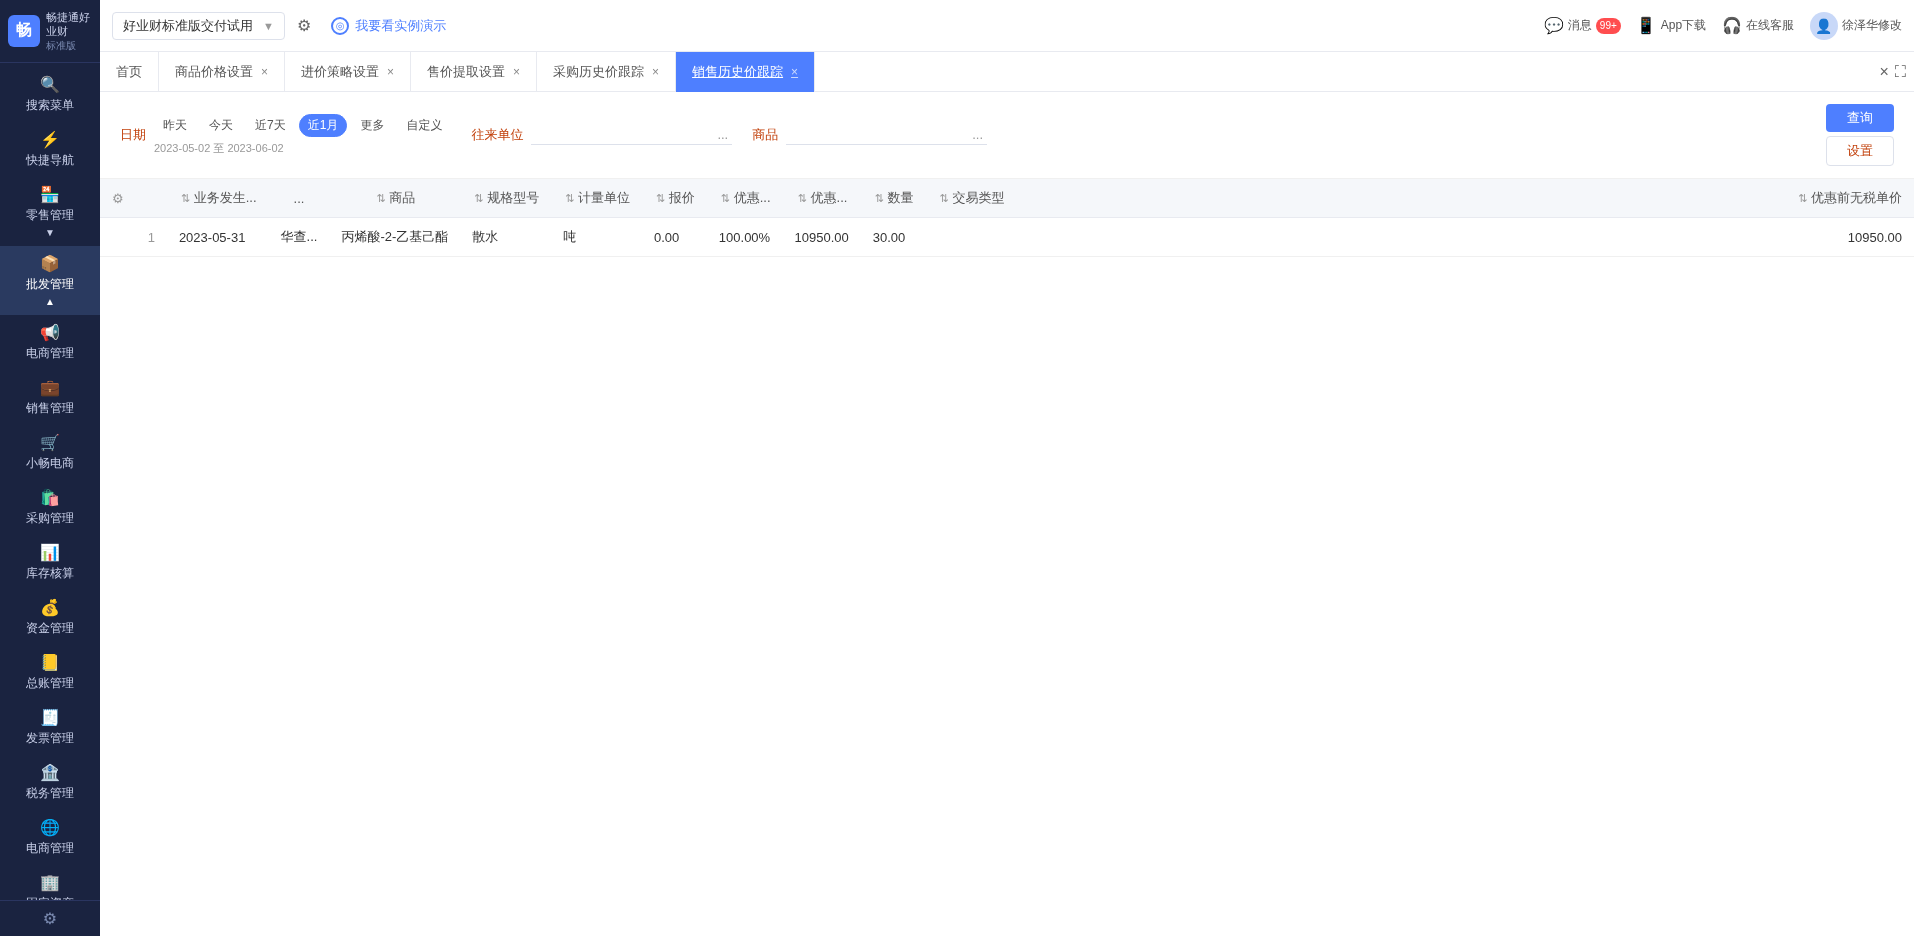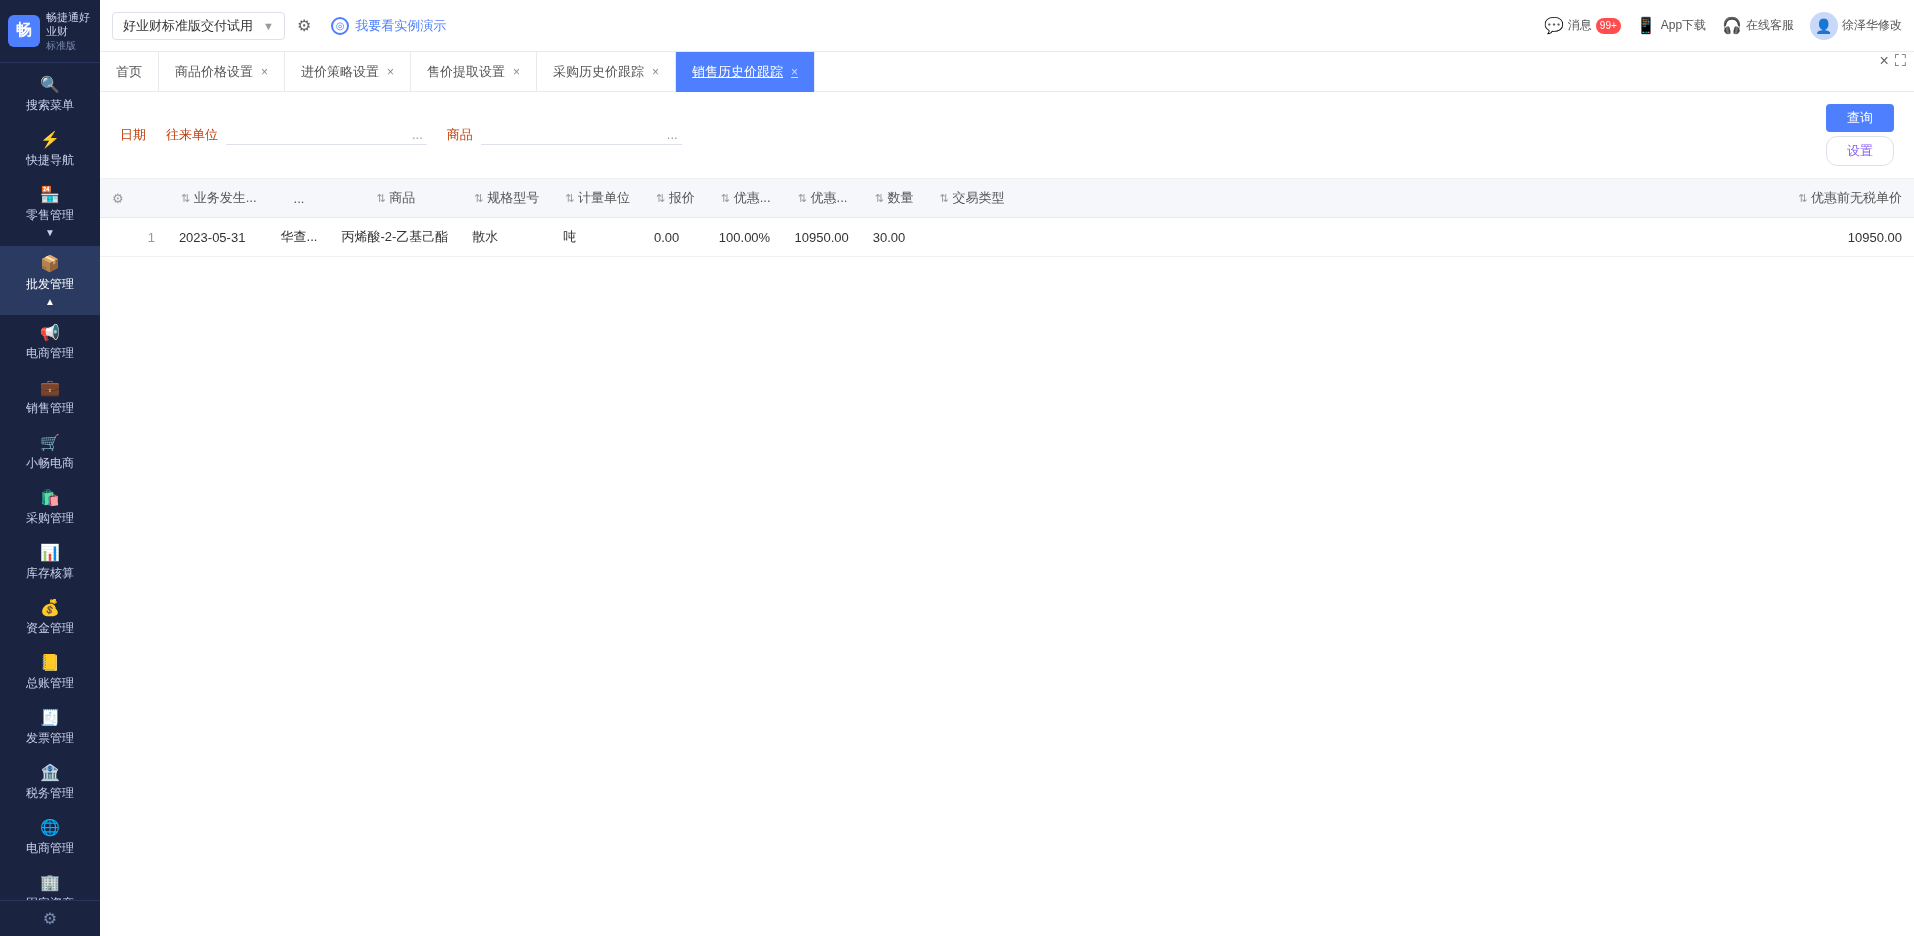--- a/index.html
+++ b/index.html
@@ -118,21 +118,21 @@
       width: 28px; height: 28px; background: #c8d8f8; border-radius: 50%;
       display: flex; align-items: center; justify-content: center; font-size: 14px;
     }
 
     
     .tabbar {
       height: 40px;
       background: #fff;
       border-bottom: 1px solid #e8eaf0;
       display: flex;
-      align-items: flex-start;
+      align-items: center;
       padding: 0;
       flex-shrink: 0;
       position: relative;
     }
     .tab-item {
       display: flex; align-items: center; gap: 4px;
       padding: 0 16px;
       height: 40px;
       border-right: 1px solid #e8eaf0;
       cursor: pointer;
@@ -224,21 +224,21 @@
       border: none; outline: none; font-size: 13px; color: #333;
       background: transparent; flex: 1;
     }
     .filter-more-btn { color: #999; cursor: pointer; font-size: 13px; }
     .filter-actions { display: flex; flex-direction: column; gap: 4px; margin-left: auto; }
     .btn-primary {
       background: #4e7fff; color: #fff; border: none; border-radius: 4px;
       padding: 5px 20px; cursor: pointer; font-size: 13px;
     }
     .btn-default {
-      background: #fff; color: #8b5cf6; border: 1px solid #dde1eb; border-radius: 11px;
+      background: #fff; color: #c2410c; border: 1px solid #dde1eb; border-radius: 4px;
       padding: 5px 20px; cursor: pointer; font-size: 13px;
     }
 
     
     .table-wrapper { padding: 0; overflow-x: auto; }
     table { width: 100%; border-collapse: collapse; font-size: 13px; }
     thead tr { background: #f5f7fa; }
     thead th {
       padding: 10px 12px;
       text-align: center;
@@ -402,20 +402,31 @@
 </div>
     </div>
 
   <div class="content-area">
     <div class="page">
 
 
       <div class="filter-area">
         <div class="filter-group">
           <span class="filter-label">日期</span>
+          <div style="display:flex;flex-direction:column;gap:2px;">
+            <div class="date-buttons" id="date-buttons">
+                <button class="date-btn">昨天</button>
+                <button class="date-btn">今天</button>
+                <button class="date-btn">近7天</button>
+                <button class="date-btn active">近1月</button>
+                <button class="date-btn">更多</button>
+                <button class="date-btn">自定义</button>
+              </div>
+            <div class="date-range">2023-05-02 至 2023-06-02</div>
+          </div>
         </div>
         <div class="filter-group">
           <span class="filter-label">往来单位</span>
           <div class="filter-input-wrapper">
             <input class="filter-input" type="text" style="">
             <span class="filter-more-btn">...</span>
           </div>
         </div>
         <div class="filter-group">
           <span class="filter-label">商品</span>

